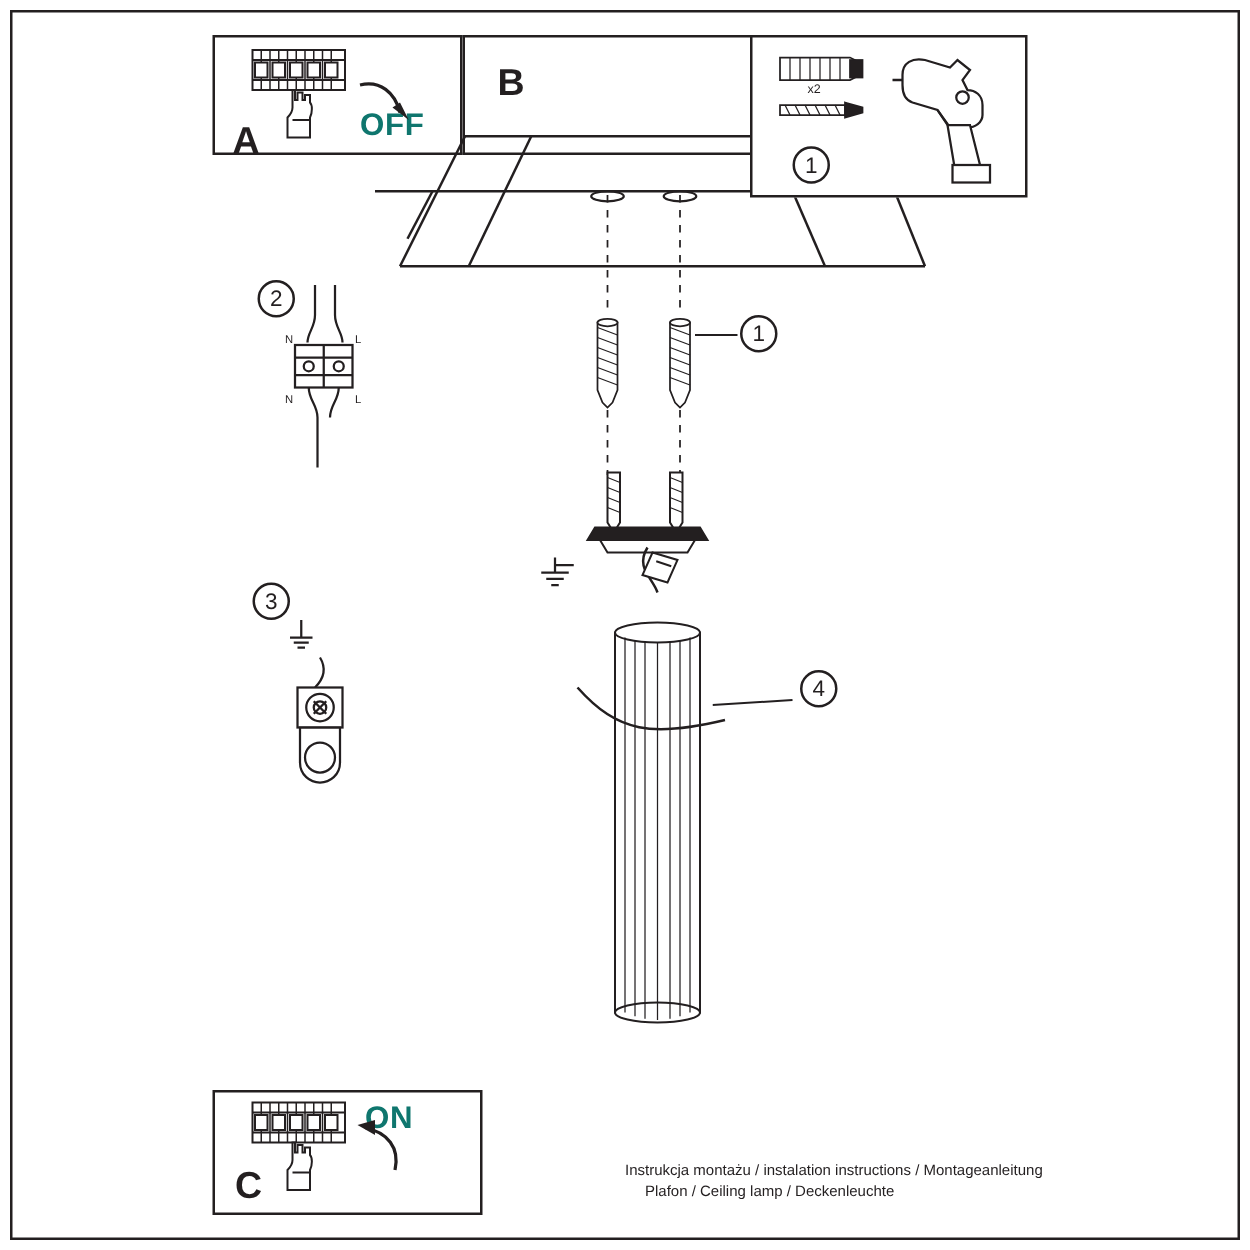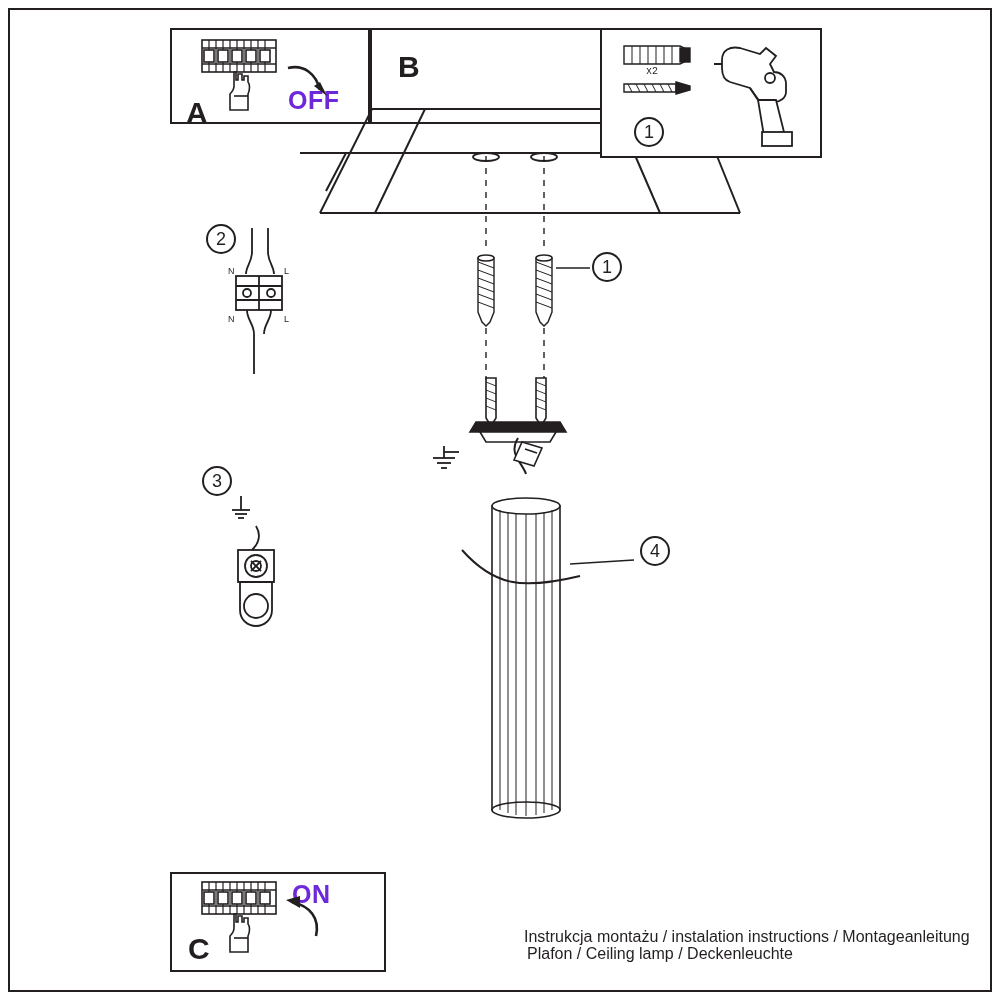--- a/index.html
+++ b/index.html
@@ -41,21 +41,21 @@
     position: absolute;
     font-size: 30px;
     font-weight: bold;
     color: #231f20;
     letter-spacing: 0.5px;
   }
   .word {
     position: absolute;
     font-size: 25px;
     font-weight: bold;
-    color: #6d28d9;
+    color: #0f766e;
     letter-spacing: 0.5px;
   }
   .circle-num {
     position: absolute;
     width: 30px;
     height: 30px;
     border: 2px solid #231f20;
     border-radius: 50%;
     box-sizing: border-box;
     color: #231f20;
@@ -63,29 +63,27 @@
     font-weight: normal;
     display: flex;
     align-items: center;
     justify-content: center;
     background: #ffffff;
   }
   .tiny-label {
     position: absolute;
     font-size: 10px;
     color: #231f20;
-    font-family: Liberation Mono, monospace;
   }
   .footer-text {
     position: absolute;
-    font-size: 16px;
+    font-size: 12px;
     color: #231f20;
     line-height: 17px;
     white-space: nowrap;
-    margin-left: 24px;
   }
   svg { display: block; }
   .ln { stroke: #231f20; fill: none; }
 </style>
 </head>
 <body>
 
 <div id="sheet">
 
   <div class="frame"></div>
@@ -367,15 +365,15 @@
       <path d="M38 36 L38 50 C38 54 36 56 34 58 L34 74 L52 74 L52 58 C54 54 54 48 52 46 L52 40 L48 40 L48 44 L46 44 L46 38 L42 38 L42 44 L40 44 L40 36 Z" fill="#fff"></path>
       <line x1="38" y1="60" x2="52" y2="60"></line>
     </g>
     <g>
       <path class="ln" stroke-width="2.6" d="M120 58 C124 40 114 28 96 24"></path>
       <polygon points="104,18 90,22 104,30" fill="#231f20"></polygon>
     </g>
   </svg>
 
   <div class="footer-text" style="left:500px; top:928px;">Instrukcja montażu / instalation instructions / Montageanleitung</div>
-  <div class="footer-text" style="left:503px; top:945px;">Plafon / Ceiling lamp / Deckenleuchte</div>
+  <div class="footer-text" style="left:516px; top:945px;">Plafon / Ceiling lamp / Deckenleuchte</div>
 
 </div>
 
 </body></html>

